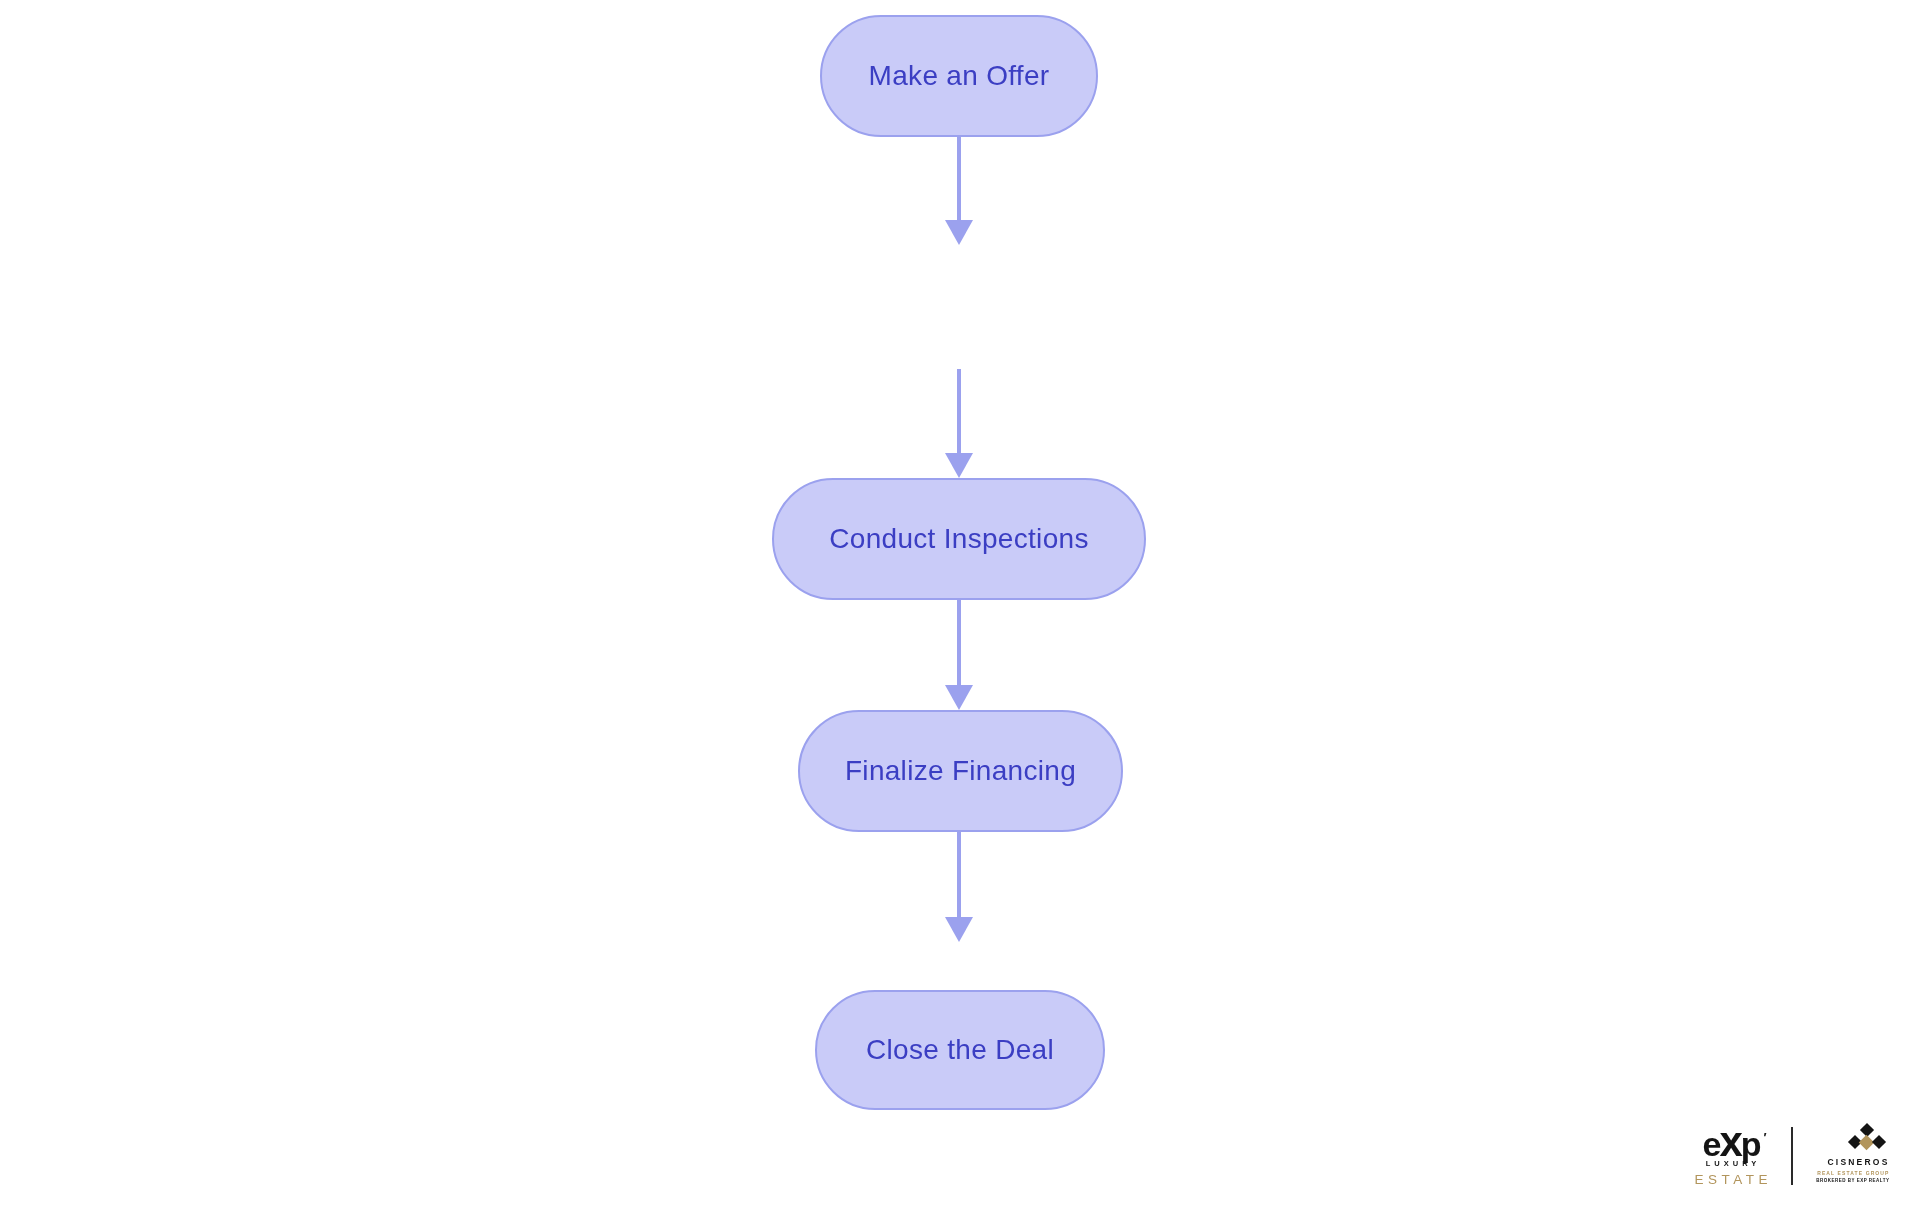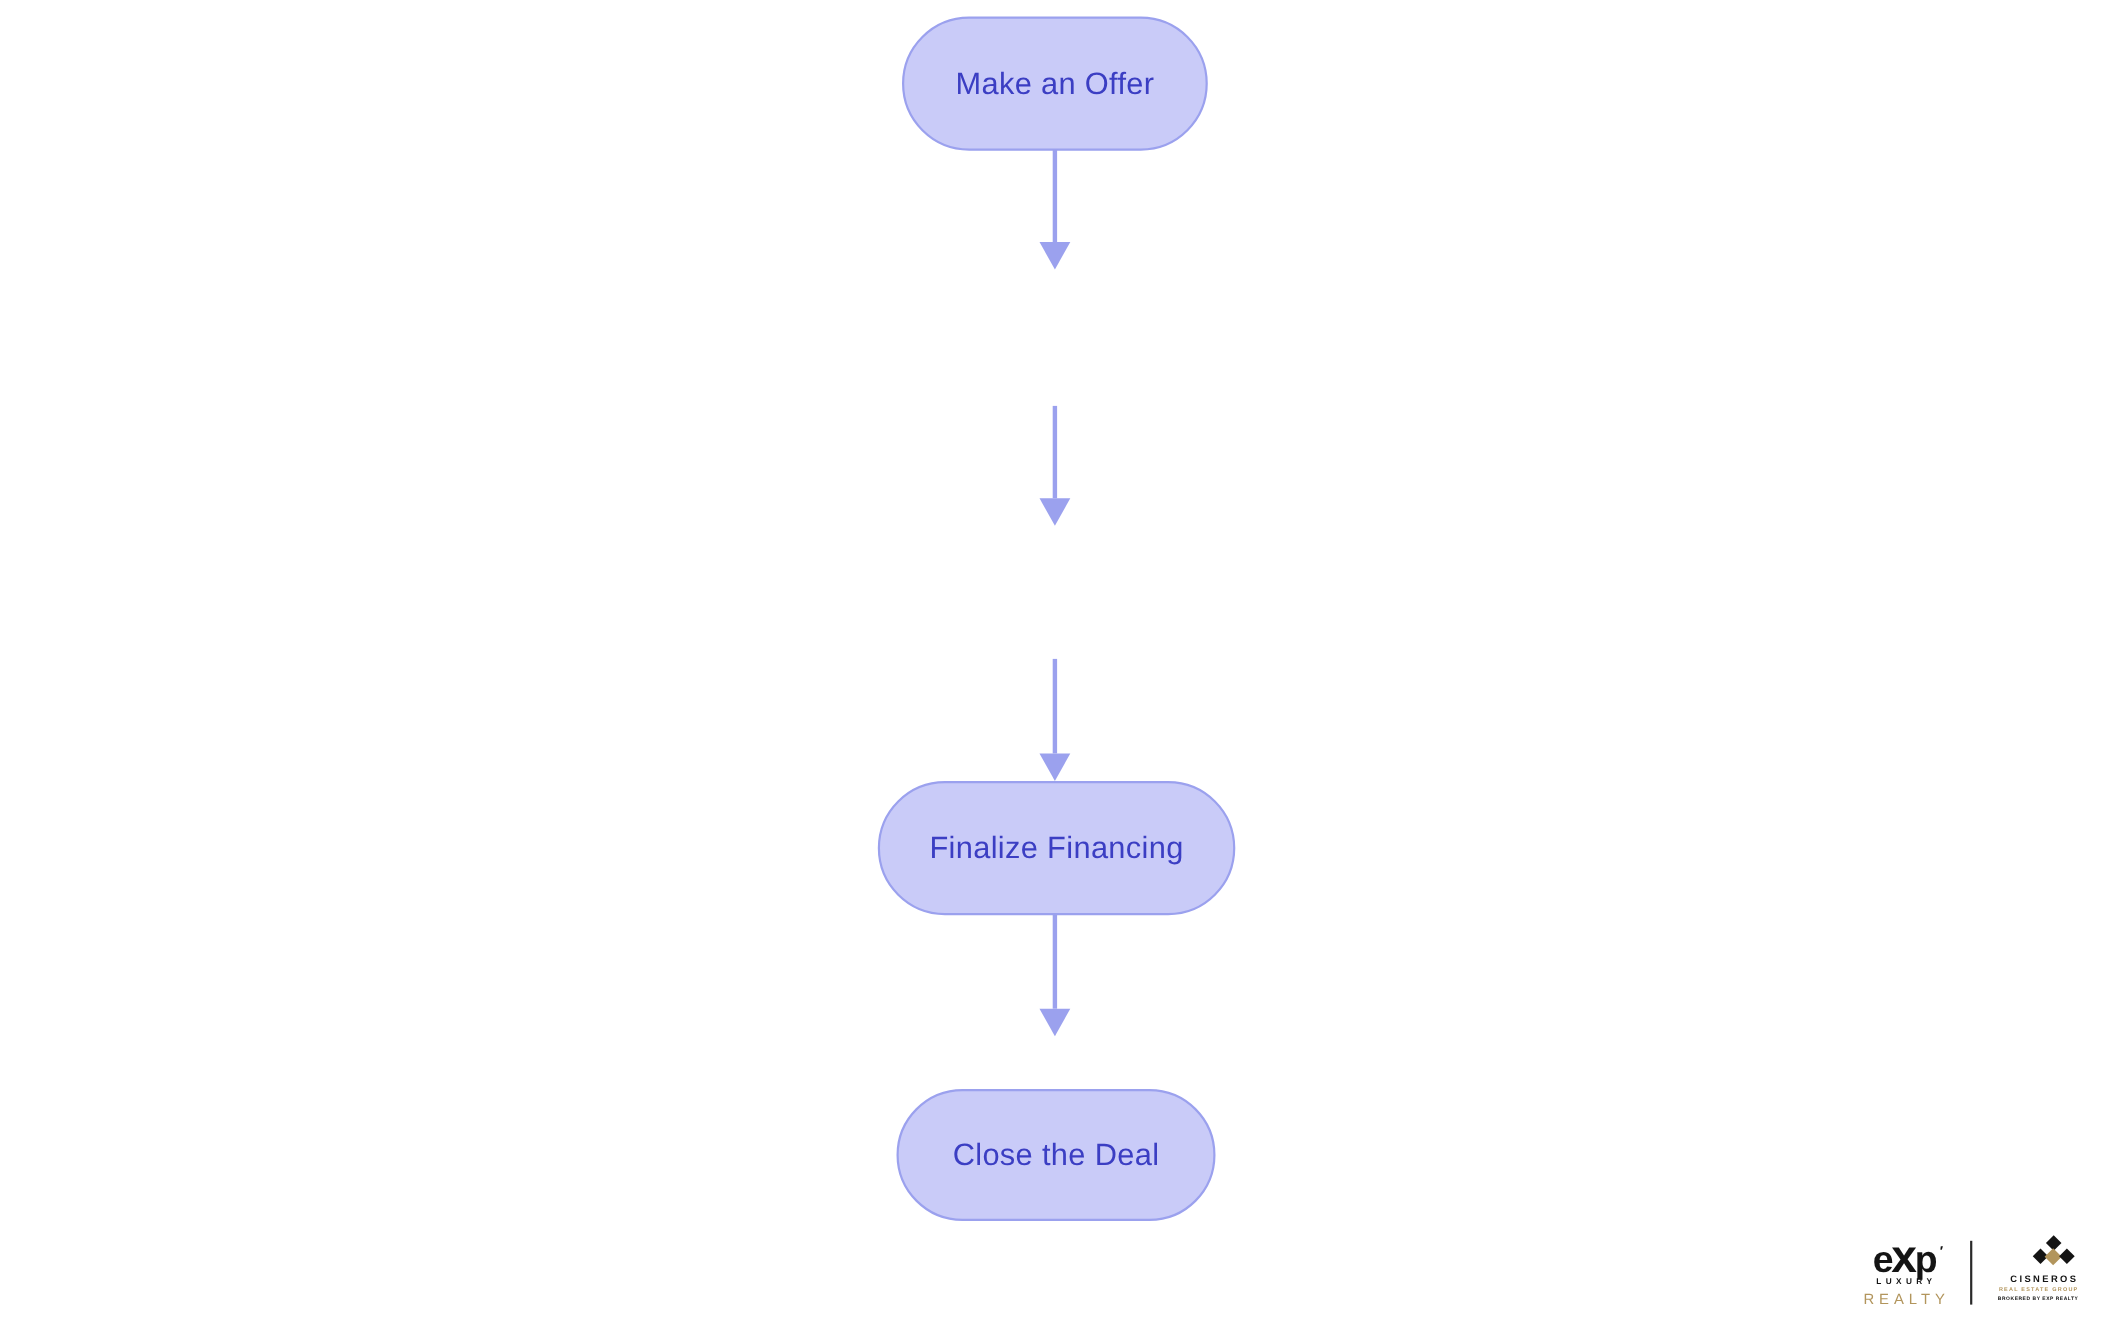--- a/index.html
+++ b/index.html
@@ -106,20 +106,23 @@
     <span>Make an Offer</span>
   </div>
 
   <div class="arrow-line line-1"></div>
   <div class="arrow-head head-1"></div>
 
 
   <div class="arrow-line line-2"></div>
   <div class="arrow-head head-2"></div>
 
+  <div class="node node-3">
+    <span>Conduct Inspections</span>
+  </div>
 
   <div class="arrow-line line-3"></div>
   <div class="arrow-head head-3"></div>
 
   <div class="node node-4">
     <span>Finalize Financing</span>
   </div>
 
   <div class="arrow-line line-4"></div>
   <div class="arrow-head head-4"></div>
@@ -129,21 +132,21 @@
   </div>
 
   <div class="brandbar">
 
     <div class="exp-lockup">
       <div class="exp-word">
         <span>e</span><span class="xg">x</span><span>p</span>
         <span class="exp-tick">′</span>
       </div>
       <div class="exp-realty">LUXURY</div>
-      <div class="exp-luxury">REALTY</div>
+      <div class="exp-luxury">ESTATE</div>
     </div>
 
     <div class="brand-divider"></div>
 
     <div class="partner-lockup">
       <div class="diamonds">
         <div class="dm dm-top"></div>
         <div class="dm dm-left"></div>
         <div class="dm dm-center"></div>
         <div class="dm dm-right"></div>

